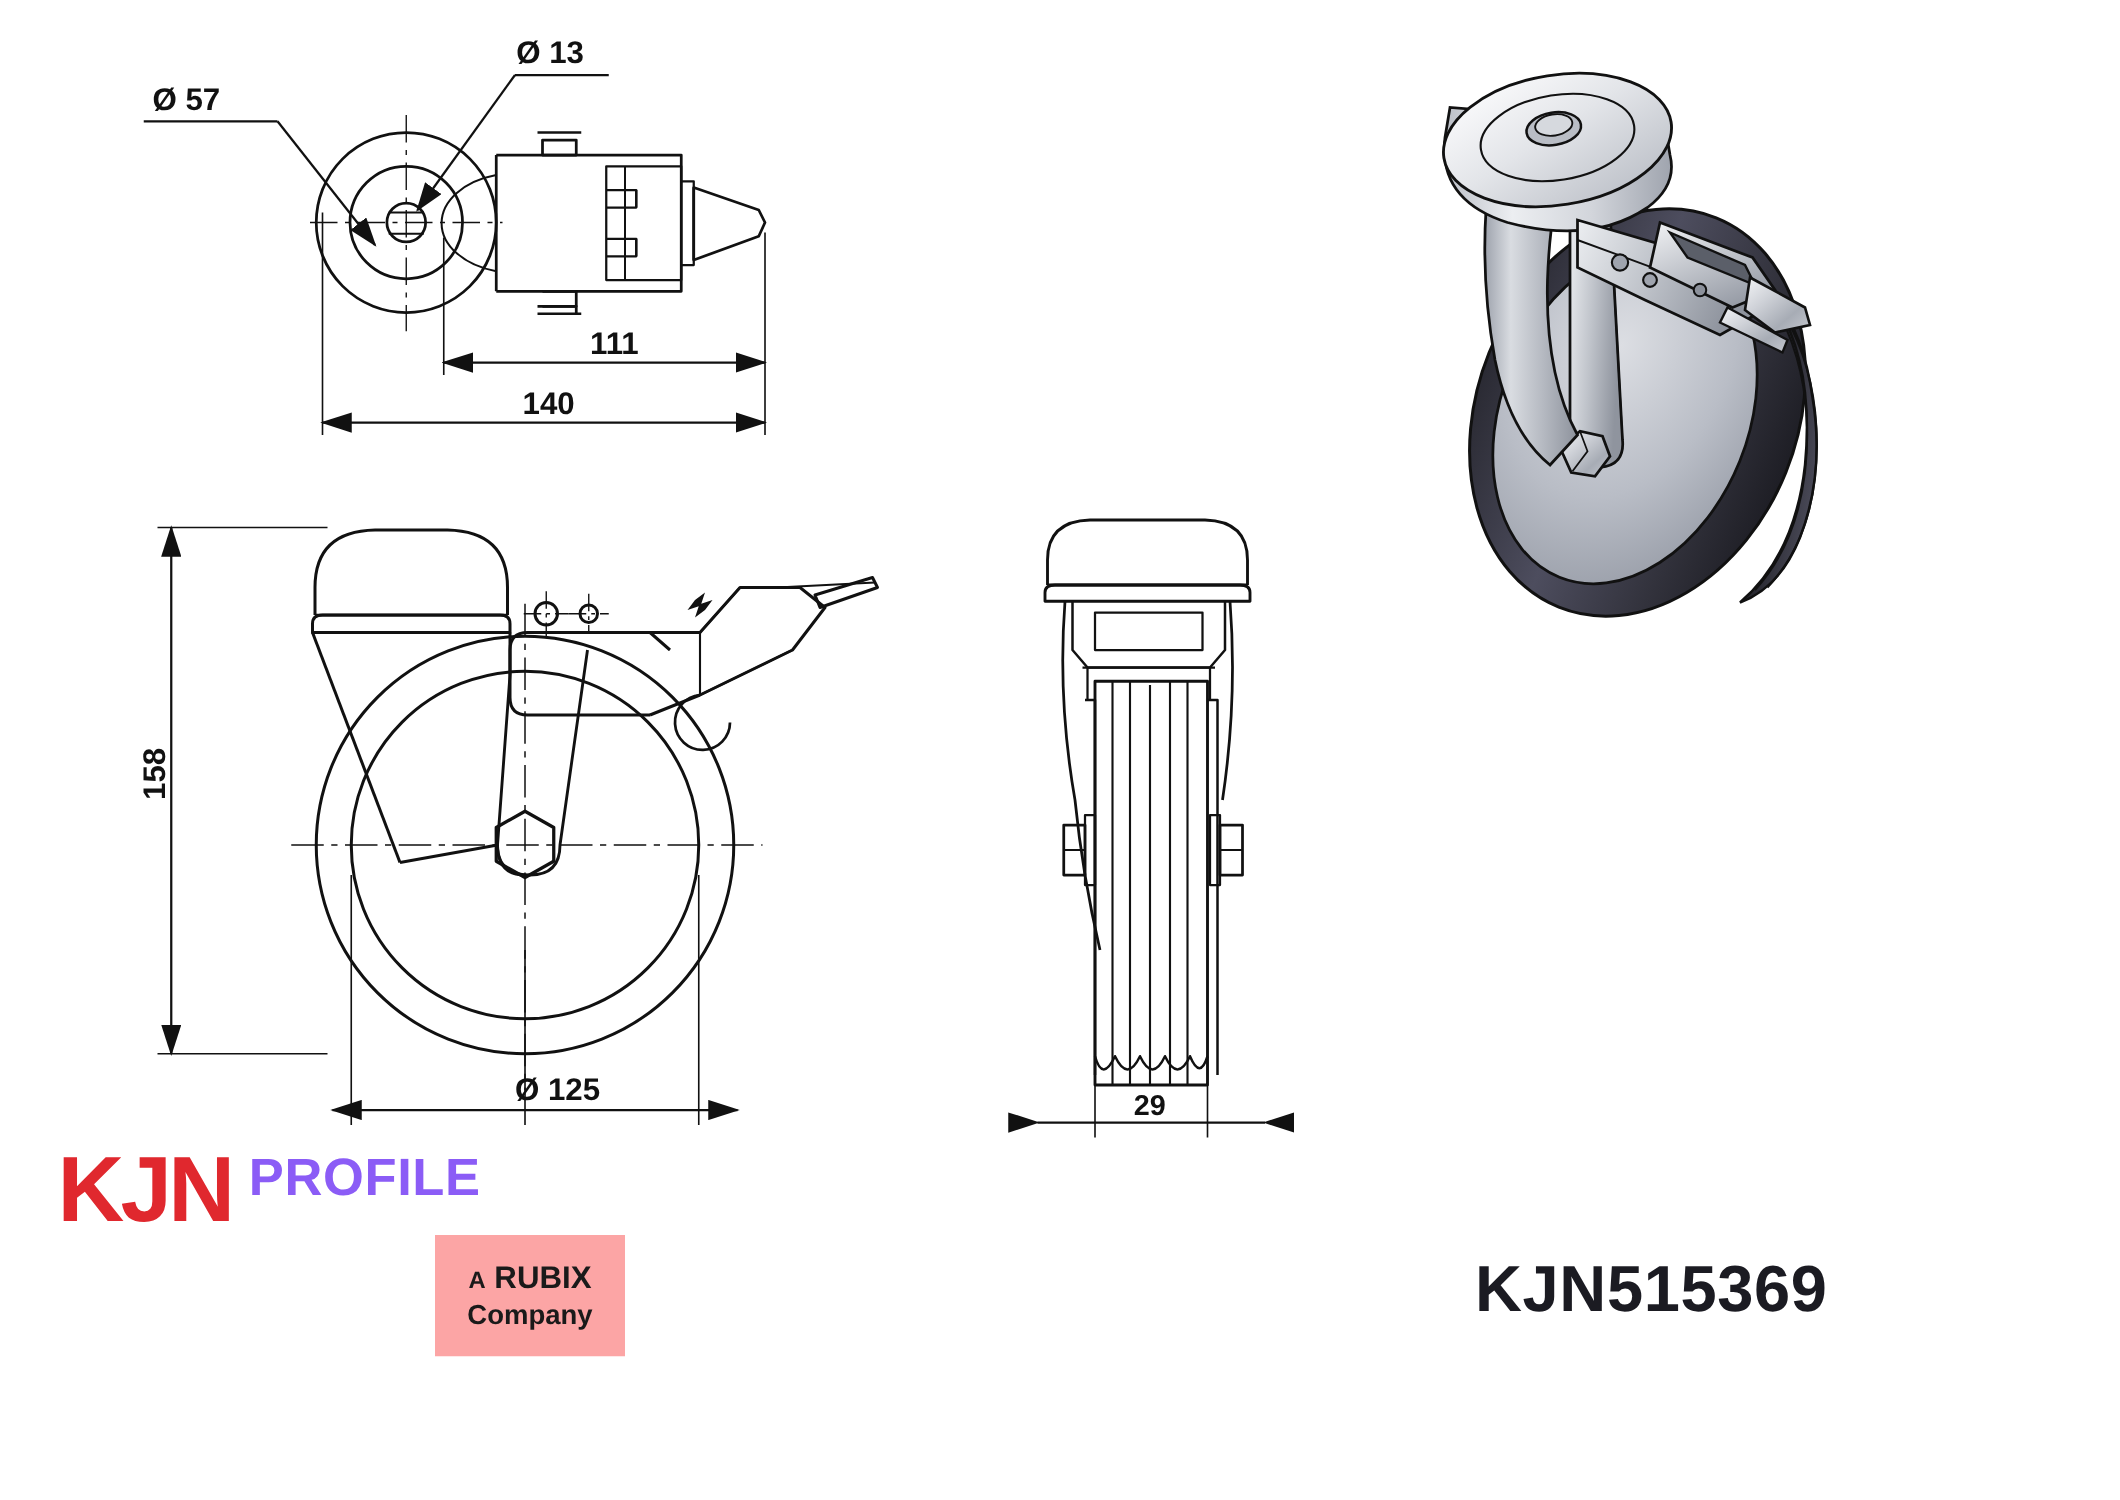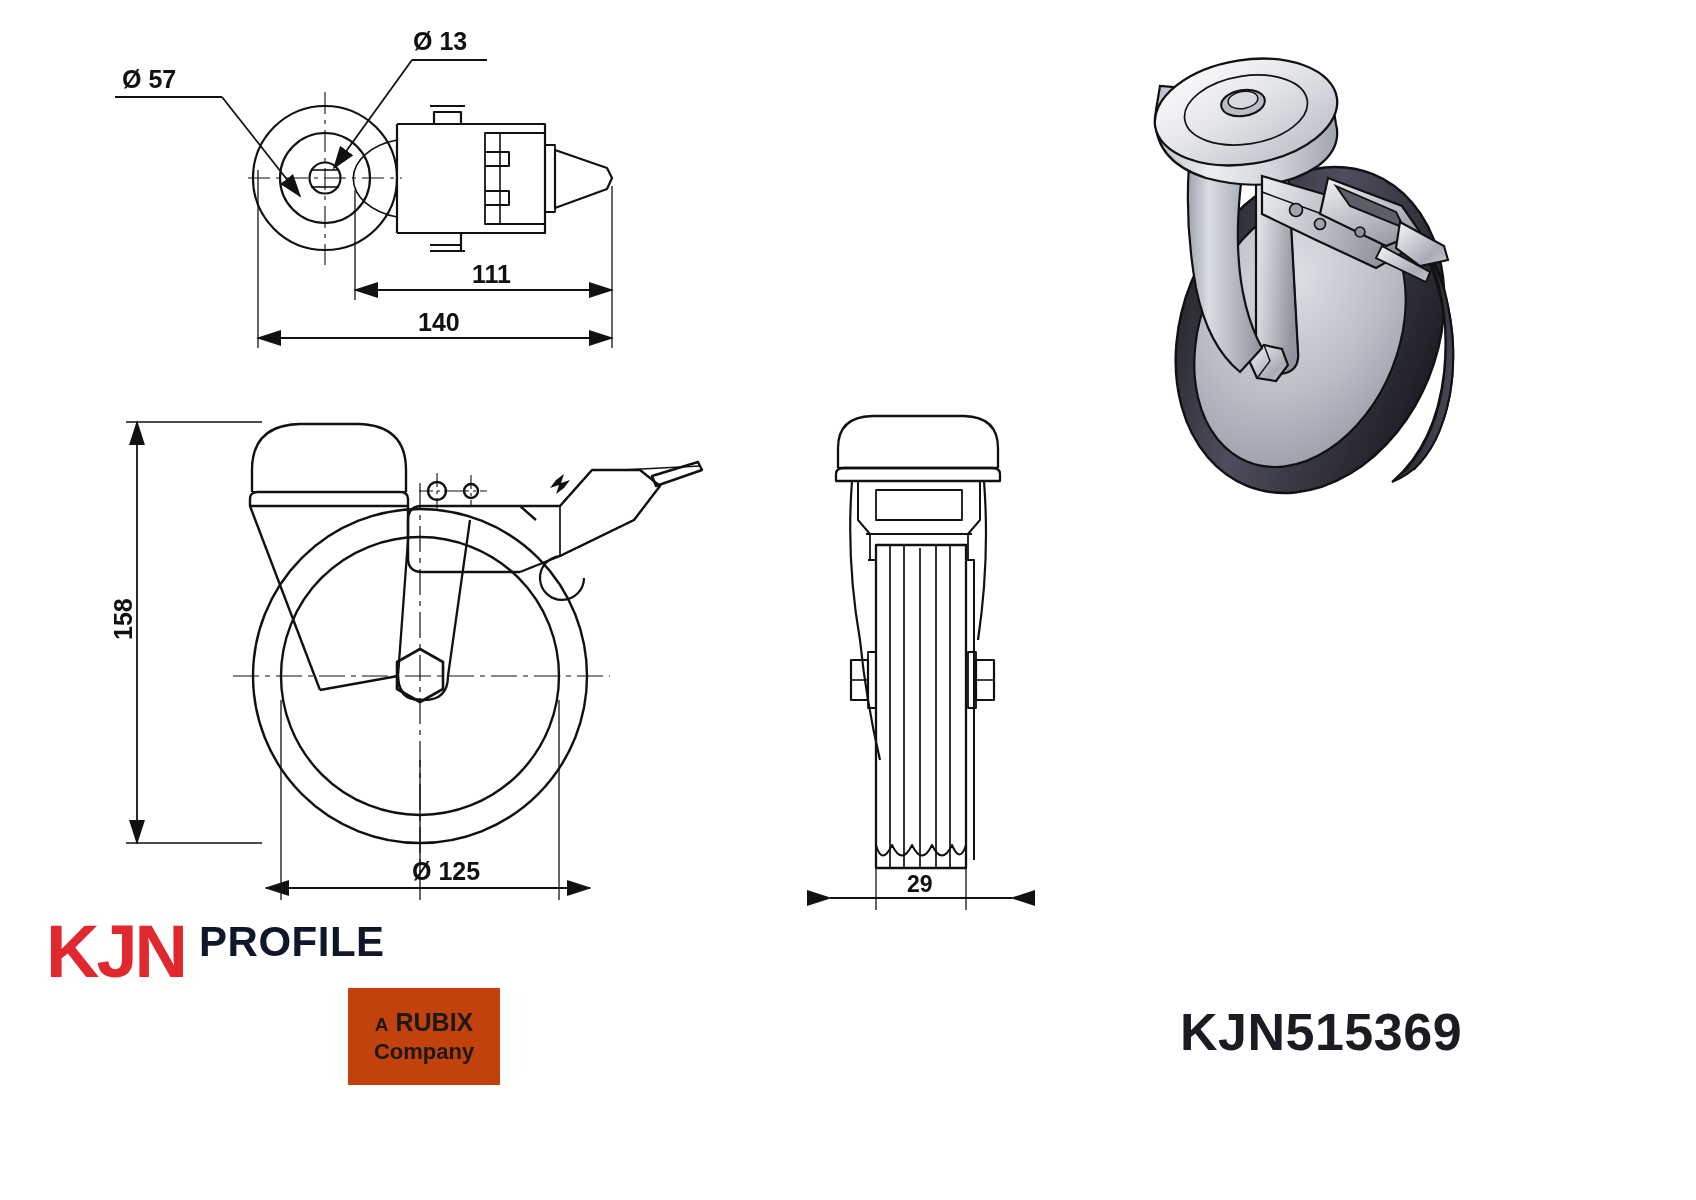--- a/index.html
+++ b/index.html
@@ -297,23 +297,23 @@
     <circle cx="1360" cy="232" r="5" fill="#8c919b" stroke="#111" stroke-width="1.6"></circle>
   </g>
 
 </svg>
 </div>
 
 <div id="brand">
   <div class="kjn-row">
     <span class="kjn-mark" style="color:#e0282e;">KJN</span>
     <span class="kjn-words">
-      <div style="color:#0f172a;">PROFILE</div>
+      <div style="color:#8b5cf6;">PROFILE</div>
     </span>
   </div>
 </div>
 
-<div id="rubix-badge" style="background:#c2410c;color:#1a1a1a;">
+<div id="rubix-badge" style="background:#fca5a5;color:#1a1a1a;">
   <div class="l1"><span class="small">A</span><span style="display:inline-block;width:7px;"></span><span>RUBIX</span></div>
   <div class="l2">Company</div>
 </div>
 
 <div id="partno">KJN515369</div>
 
 </body></html>

